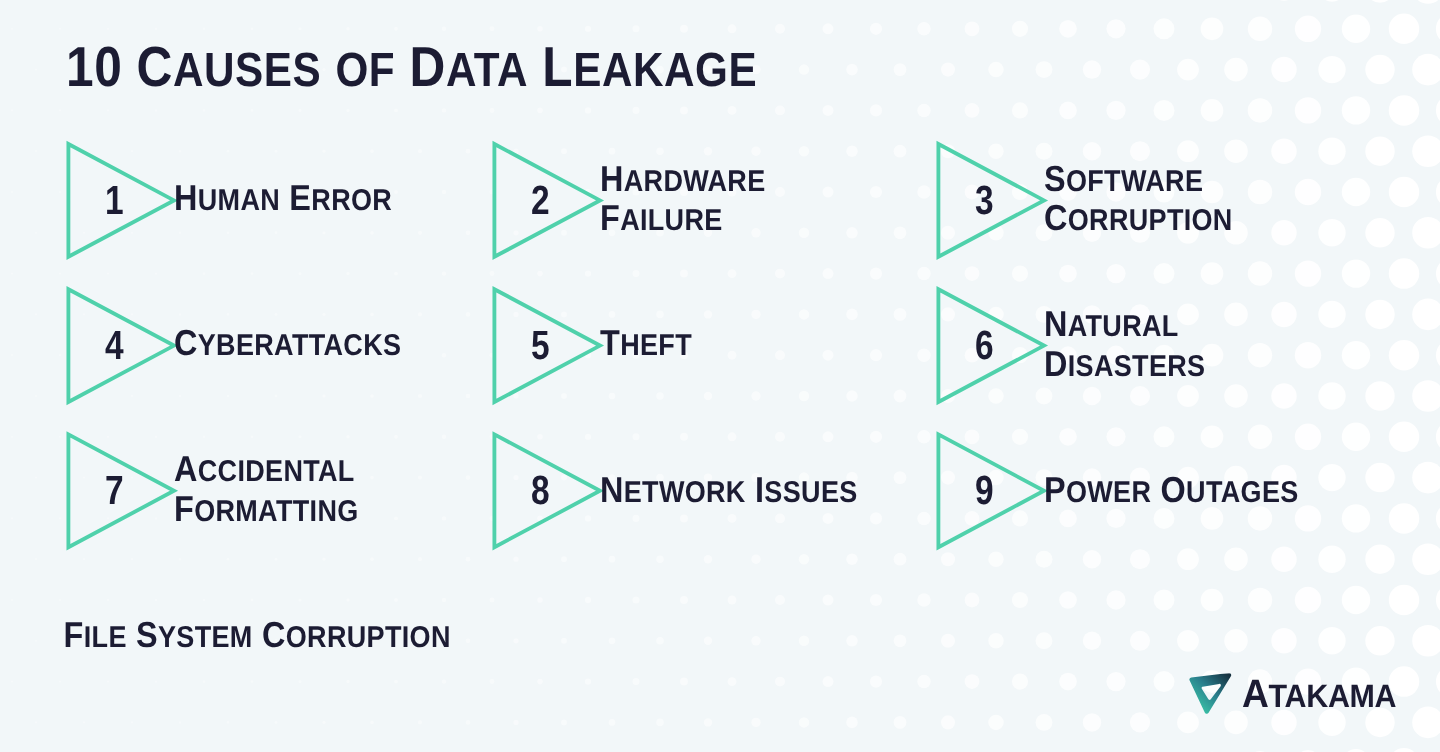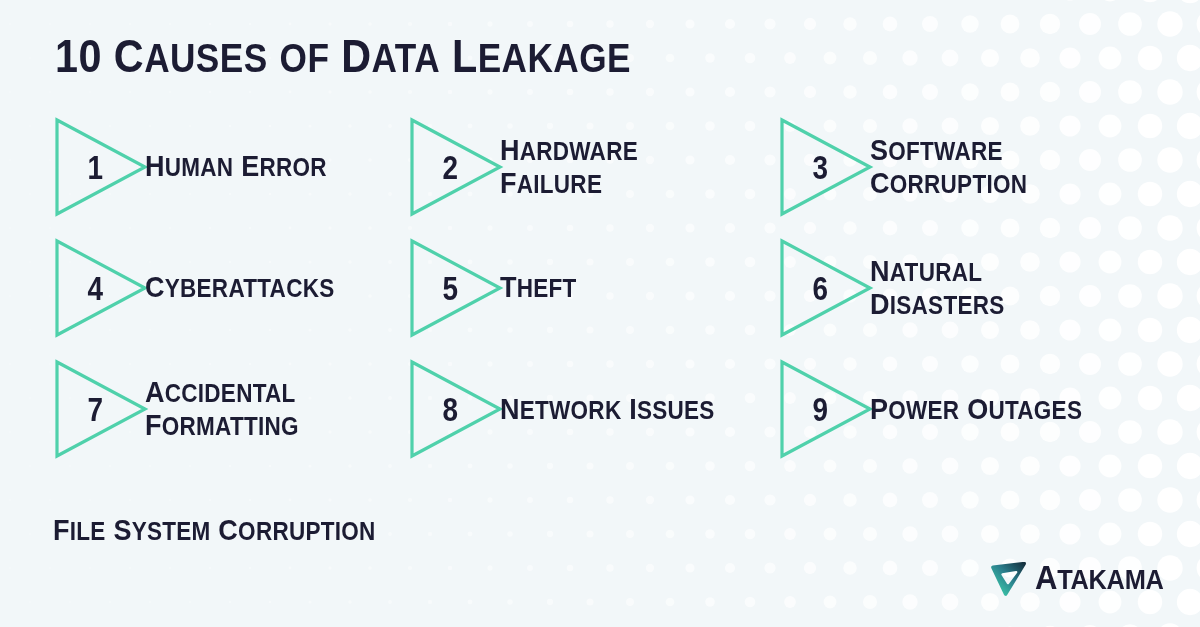--- a/index.html
+++ b/index.html
@@ -124,21 +124,21 @@
     margin-left: -2px;
   }
   .label .sc { font-size: 25px; }
 
   
   .logo {
     position: absolute;
     right: 28px;
     bottom: 30px;
     display: flex;
-    align-items: center;
+    align-items: flex-start;
     gap: 7px;
     z-index: 3;
   }
   .logo-mark { width: 38px; height: 34px; display: block; }
   .logo-text {
     font-size: 33px;
     line-height: 33px;
     font-weight: 700;
     color: #1c1c33;
     letter-spacing: -0.3px;

